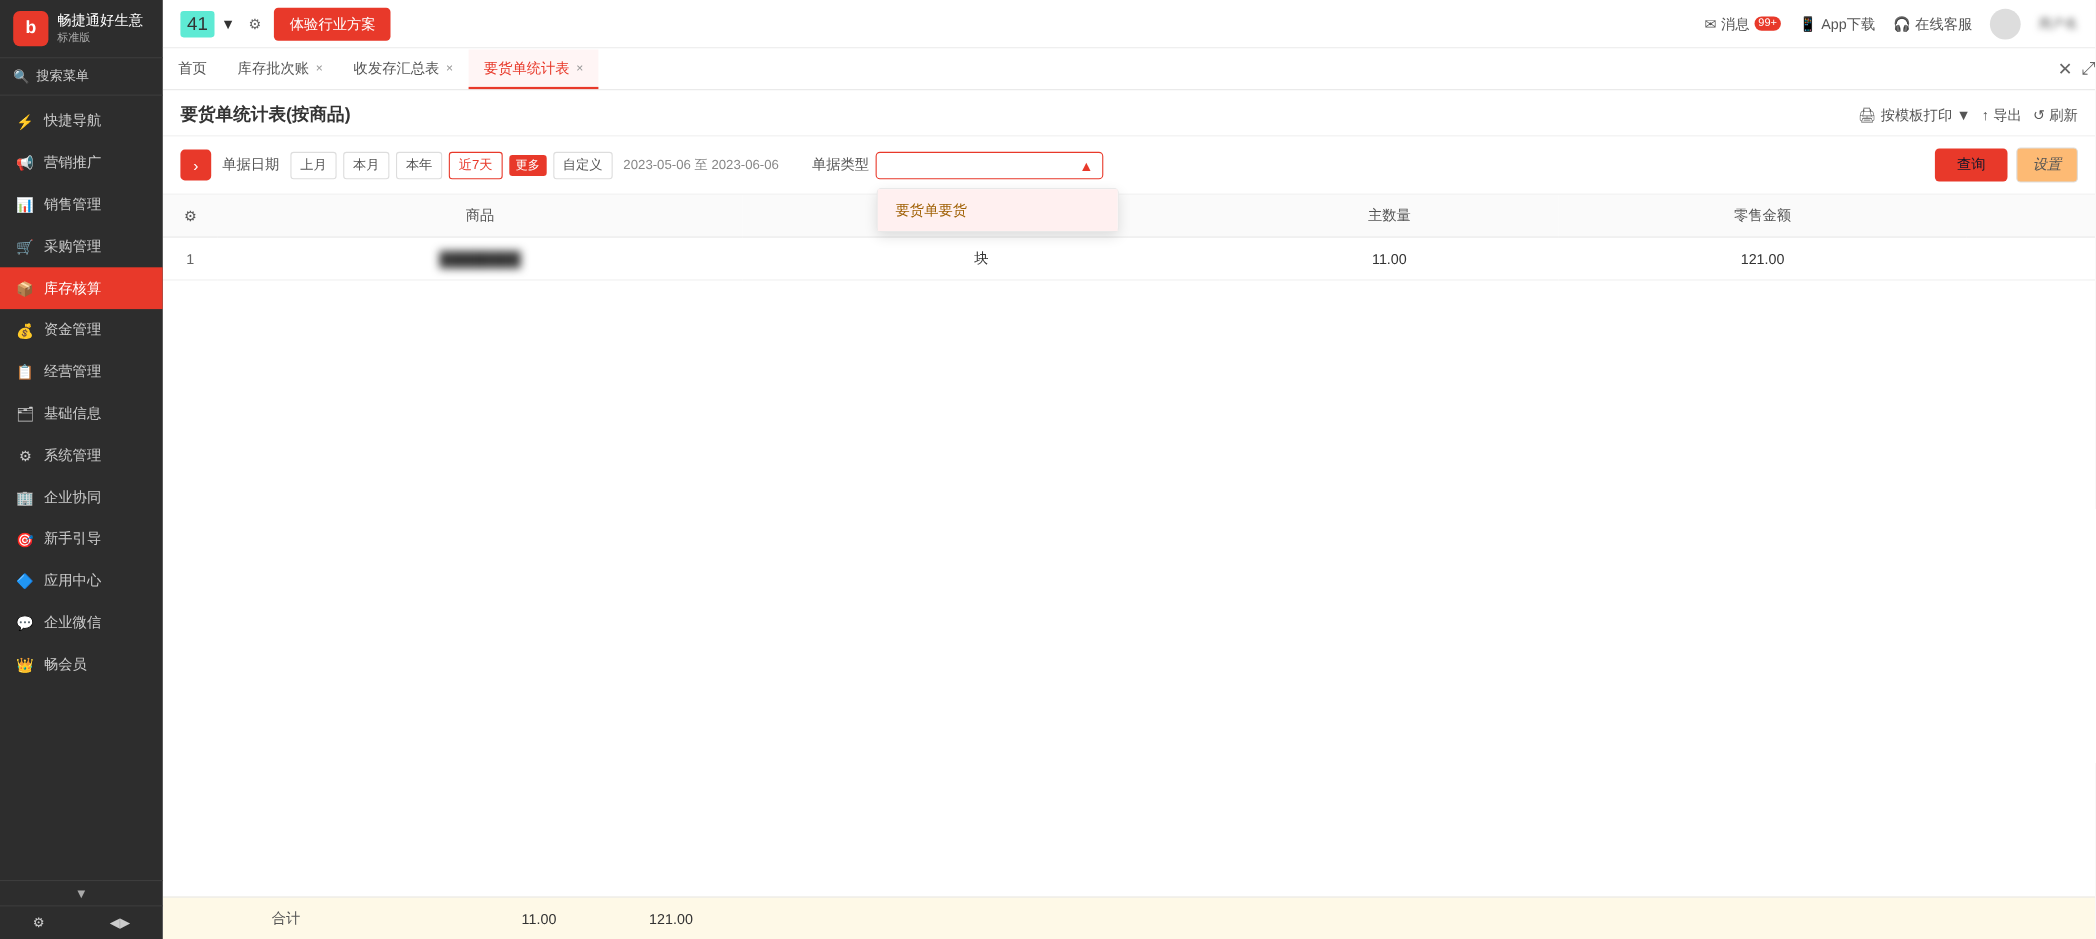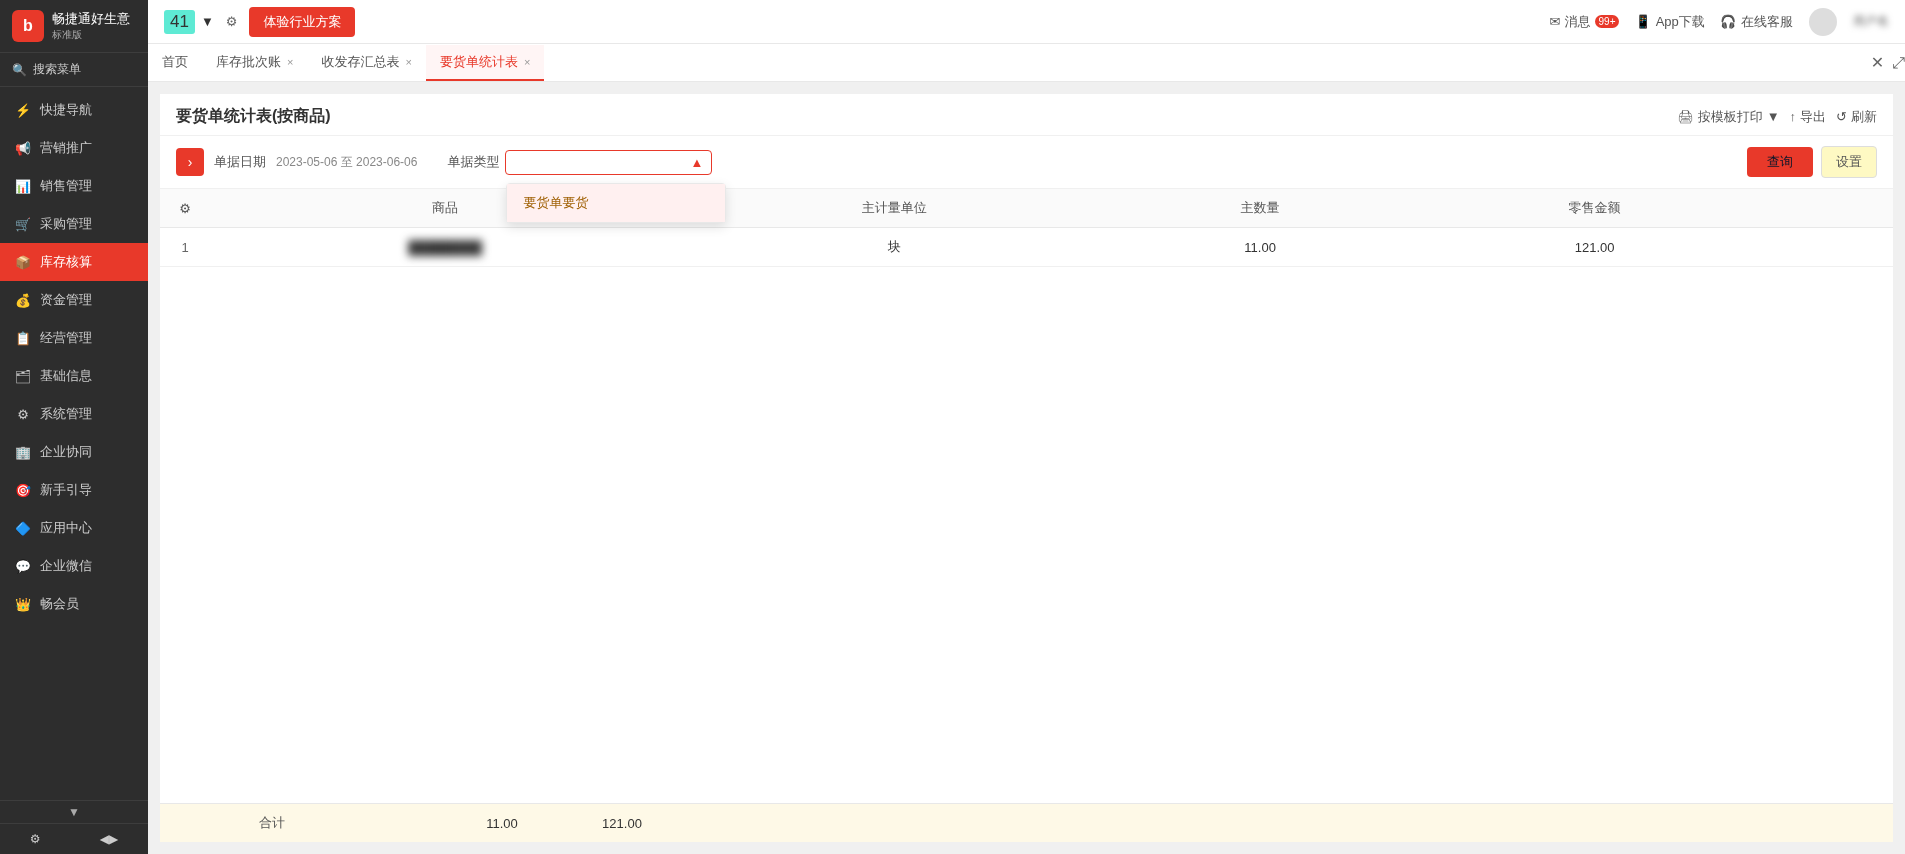--- a/index.html
+++ b/index.html
@@ -218,21 +218,21 @@
       flex: 1;
       background: #f0f0f0;
       overflow: auto;
       display: flex;
       flex-direction: column;
     }
 
     
     .page-container {
       background: white;
-      margin: 12px;
+      margin: 0;
       flex: 1;
       display: flex;
       flex-direction: column;
     }
 
     
     .page-header {
       display: flex;
       align-items: center;
       justify-content: space-between;
@@ -364,26 +364,27 @@
       background: #e8392a;
       color: #0f172a;
       border: none;
       padding: 6px 20px;
       border-radius: 4px;
       cursor: pointer;
       font-size: 13px;
     }
     .settings-btn {
       border: 1px solid #ddd;
-      background: #fef9c3;
+      background: #fdba74;
       padding: 6px 14px;
       border-radius: 4px;
       cursor: pointer;
       font-size: 13px;
       color: #555;
+      font-style: italic;
     }
 
     
     .dropdown-menu {
       position: absolute;
       top: 100%;
       left: 450px;
       background: white;
       border: 1px solid #e8e8e8;
       border-radius: 4px;
@@ -617,20 +618,28 @@
             <span>刷新</span>
           </div>
         </div>
       </div>
 
       <div class="filter-bar">
         <button class="filter-expand-btn">›</button>
 
         <span class="filter-label">单据日期</span>
 
+        <div class="date-presets">
+          <button class="date-preset-btn">上月</button>
+          <button class="date-preset-btn">本月</button>
+          <button class="date-preset-btn">本年</button>
+          <button class="date-preset-btn active">近7天</button>
+          <button class="more-btn">更多</button>
+          <button class="custom-btn">自定义</button>
+        </div>
 
         <span class="date-range-text">2023-05-06 至 2023-06-06</span>
 
         <div class="filter-type-group">
           <span class="filter-type-label">单据类型</span>
           <div class="filter-select-box" style="position:relative;">
             <input type="text" placeholder="" style="">
             <span class="filter-select-arrow">▲</span>
 
             <div class="dropdown-menu" style="position:absolute;top:32px;left:0;min-width:220px;">

